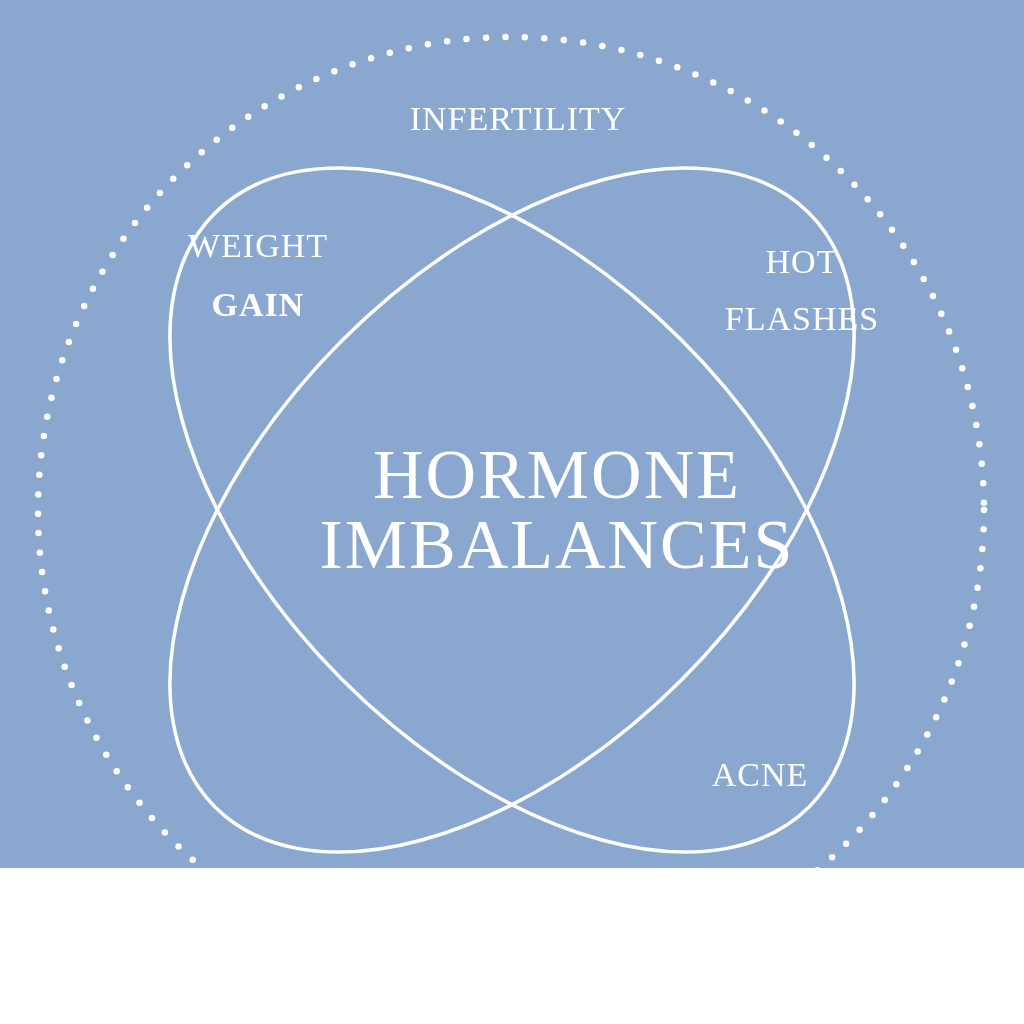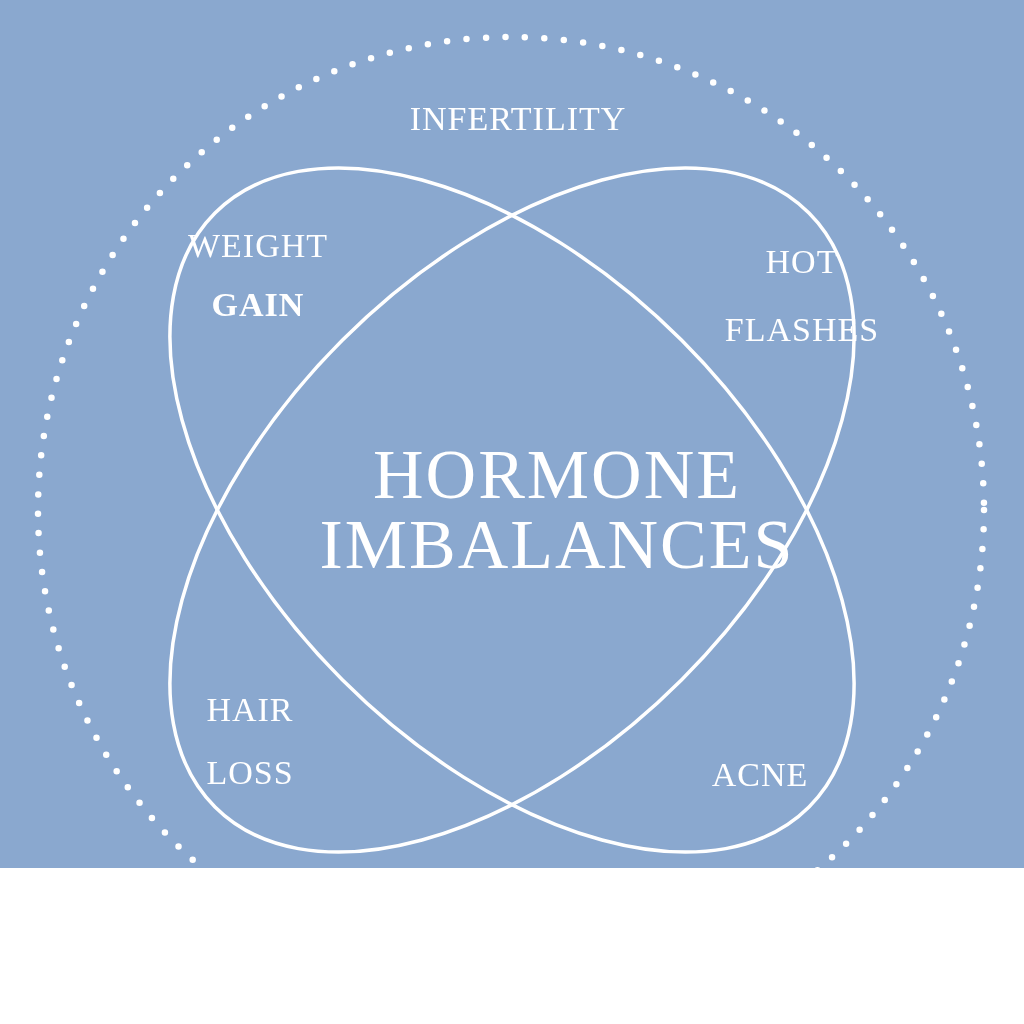--- a/index.html
+++ b/index.html
@@ -37,32 +37,28 @@
     <span>INFERTILITY</span>
   </div>
 
   <div class="label small" style="left:158px; width:200px; top:229px;">
     <span class="line">WEIGHT</span>
     <span class="line" style="margin-top:25px;font-weight:bold;">GAIN</span>
   </div>
 
   <div class="label small" style="left:702px; width:200px; top:245px;">
     <span class="line">HOT</span>
-    <span class="line" style="margin-top:34px;">FLASHES</span>
+    <span class="line" style="margin-top:23px;">FLASHES</span>
   </div>
 
   <div class="label big" style="left:0; width:1024px; top:440px;padding-left:45px;">
     <span class="line">HORMONE</span>
     <span class="line" style="">IMBALANCES</span>
   </div>
 
-  <div class="label small" style="left:150px; width:200px; top:693px;">
-    <span class="line">HAIR</span>
-    <span class="line" style="margin-top:29px;">LOSS</span>
-  </div>
 
   <div class="label small" style="left:660px; width:200px; top:758px;">
     <span>ACNE</span>
   </div>
 
   <div class="label small" style="left:0; width:1040px; top:869px;">
     <span>HEAD ACHE</span>
   </div>
 
 </div>

